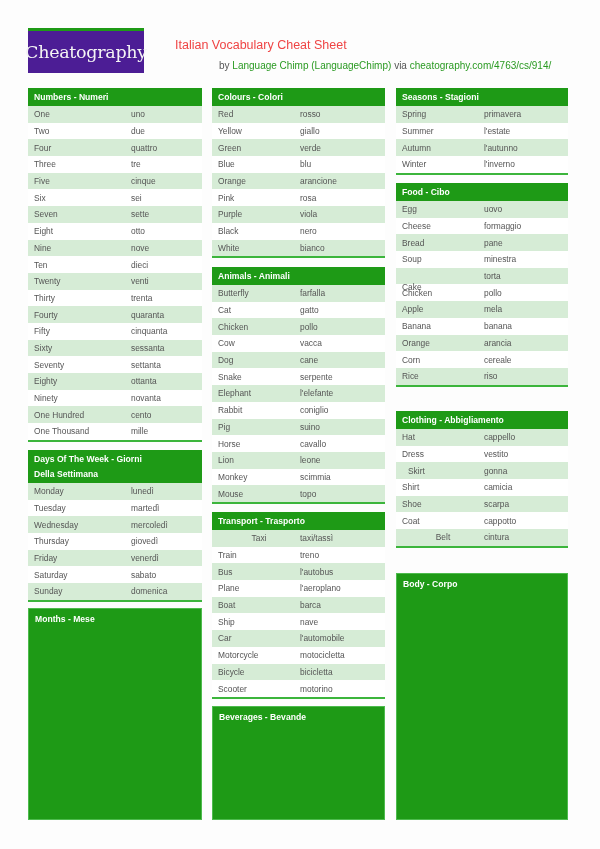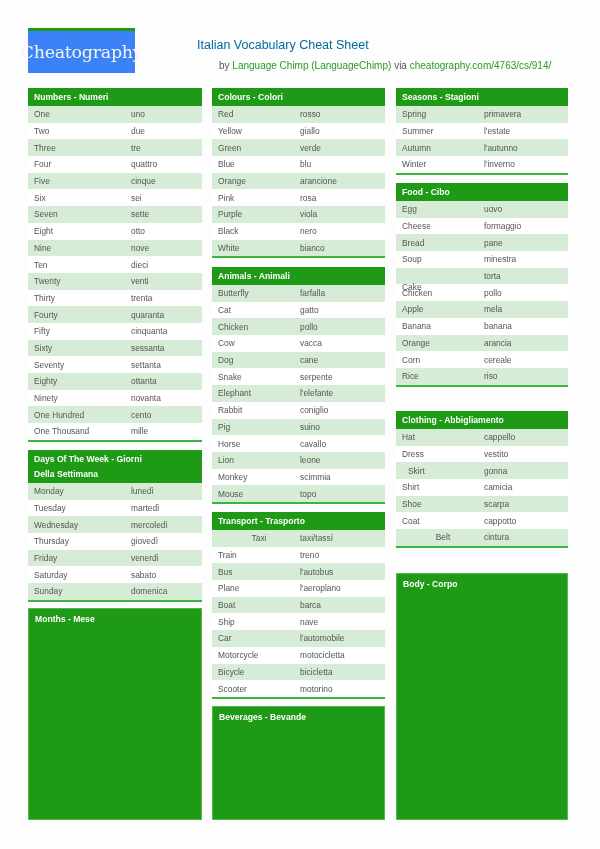--- a/index.html
+++ b/index.html
@@ -1,19 +1,19 @@
 <!DOCTYPE html>
 <html><head>
 <meta charset="utf-8">
 <style>
   html, body { margin: 0; padding: 0; background: #fdfdfd; }
   body { width: 600px; height: 849px; position: relative; overflow: hidden; font-family: "Liberation Sans", sans-serif; }
-  .logo { position: absolute; left: 28px; top: 28px; width: 107px; height: 45px; background: #3b82f6; border-top: 3px solid #1e9a16; box-sizing: border-box; display: flex; align-items: center; justify-content: center; }
+  .logo { position: absolute; left: 28px; top: 28px; width: 116px; height: 45px; background: #4c1d95; border-top: 3px solid #1e9a16; box-sizing: border-box; display: flex; align-items: center; justify-content: center; }
   .logo span { color: #f4f4f4; font-family: "DejaVu Serif", "Liberation Serif", serif; font-size: 17.5px; letter-spacing: -0.3px; }
-  .title { position: absolute; left: 175px; top: 38px; font-size: 12.5px; color: #0369a1; margin-left: 22px; }
+  .title { position: absolute; left: 175px; top: 38px; font-size: 12.5px; color: #ef4444; }
   .byline { position: absolute; left: 175px; top: 60px; font-size: 10px; color: #555; padding-left: 44px; }
   .byline .lnk { color: #2a9a22; }
   .col { position: absolute; top: 88px; }
   .card { position: absolute; left: 0; right: 0; }
   .card-head { background: #1e9a16; color: #fff; font-weight: bold; font-size: 8.6px; padding: 0 6px; box-sizing: border-box; display: flex; align-items: center; line-height: 16px; }
   .card-body { border-bottom: 2px solid #3cb53c; }
   .row { display: flex; height: 16.7px; align-items: center; font-size: 8.4px; color: #555; }
   .row:nth-child(odd) { background: #d6ecd6; }
   .row:nth-child(even) { background: #ffffff; }
   .row .en { padding-left: 6px; box-sizing: border-box; }
@@ -41,26 +41,26 @@
       <div class="card-body">
         <div class="row">
           <span class="en" style="width: 103px;">One</span>
           <span class="it">uno</span>
         </div>
         <div class="row">
           <span class="en" style="width: 103px;">Two</span>
           <span class="it">due</span>
         </div>
         <div class="row">
+          <span class="en" style="width: 103px;">Four</span>
+          <span class="it">quattro</span>
+        </div>
+        <div class="row">
           <span class="en" style="width: 103px;">Three</span>
           <span class="it">tre</span>
-        </div>
-        <div class="row">
-          <span class="en" style="width: 103px;">Four</span>
-          <span class="it">quattro</span>
         </div>
         <div class="row">
           <span class="en" style="width: 103px;">Five</span>
           <span class="it">cinque</span>
         </div>
         <div class="row">
           <span class="en" style="width: 103px;">Six</span>
           <span class="it">sei</span>
         </div>
         <div class="row">

